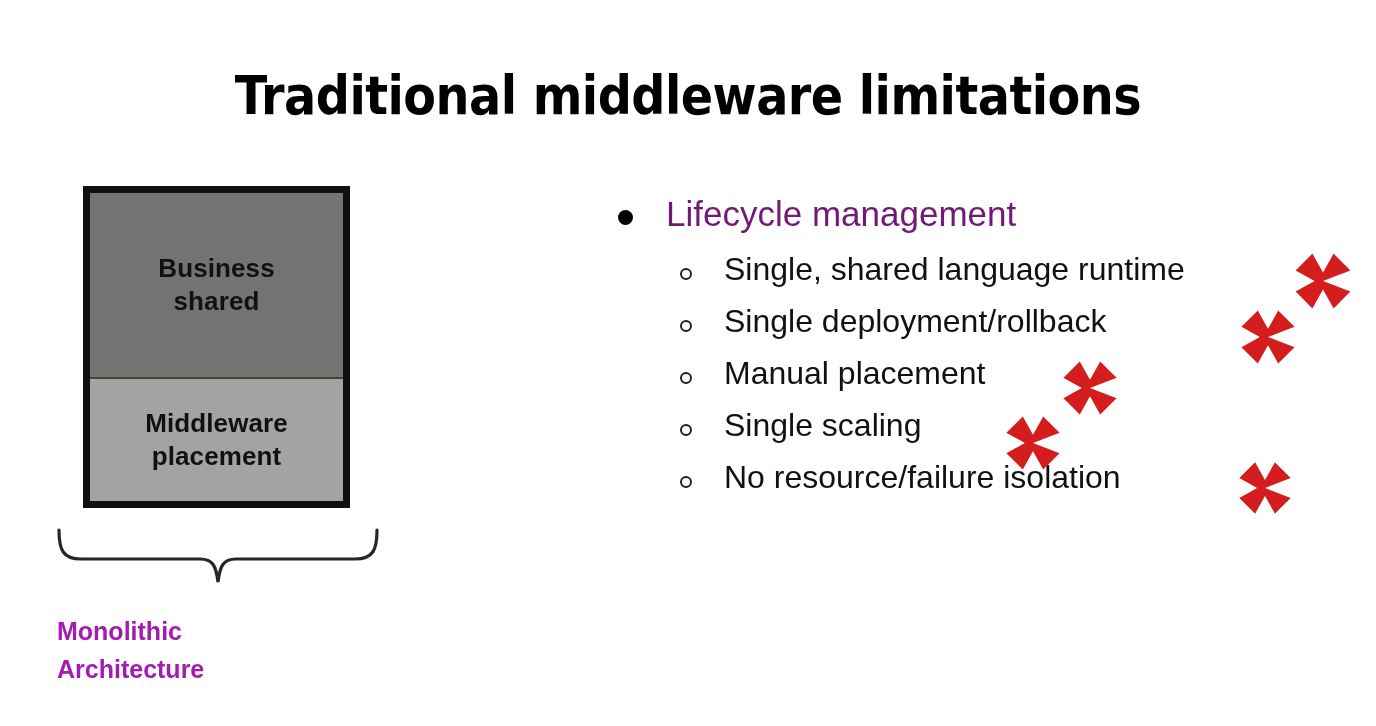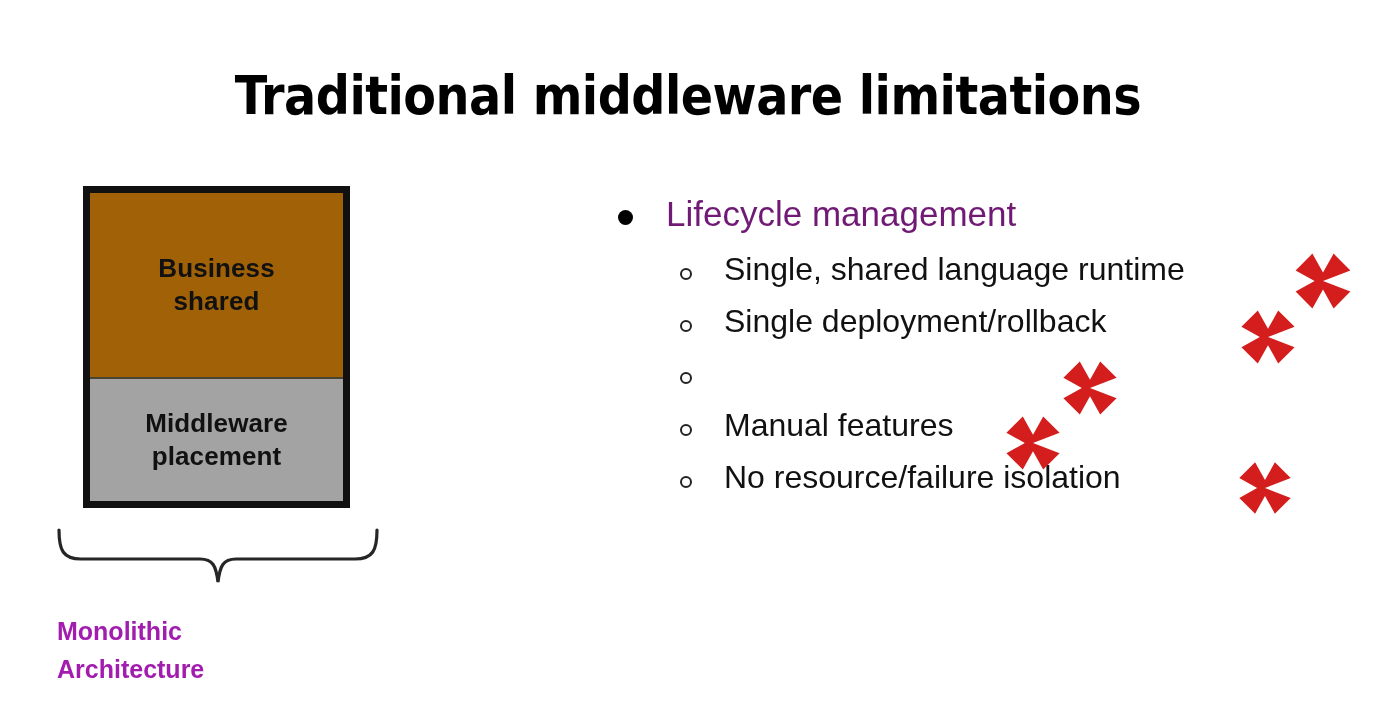--- a/index.html
+++ b/index.html
@@ -61,21 +61,21 @@
     justify-content: center;
     font-weight: bold;
     font-size: 26px;
     line-height: 33px;
     text-align: center;
     color: #111111;
     letter-spacing: 0.1px;
   }
   #layer-business-logic {
     flex: 0 0 186px;
-    background: #a16207;
+    background: #737373;
     border-bottom: 2px solid #4a4430;
   }
   #layer-middleware-features {
     flex: 1 1 auto;
     background: #a3a3a3;
   }
 
   
   #monolith-brace {
     position: absolute;
@@ -203,25 +203,26 @@
     <div class="sub-label">Single, shared language runtime</div>
   </div>
 
   <div class="sub-item">
     <div class="sub-marker"></div>
     <div class="sub-label">Single deployment/rollback</div>
   </div>
 
   <div class="sub-item">
     <div class="sub-marker"></div>
-  </div>
-
-  <div class="sub-item">
-    <div class="sub-marker"></div>
-    <div class="sub-label">Manual features</div>
+    <div class="sub-label">Manual placement</div>
+  </div>
+
+  <div class="sub-item">
+    <div class="sub-marker"></div>
+    <div class="sub-label">Single scaling</div>
   </div>
 
   <div class="sub-item">
     <div class="sub-marker"></div>
     <div class="sub-label">No resource/failure isolation</div>
   </div>
 
 </div>
 
 <div id="cross-layer">

